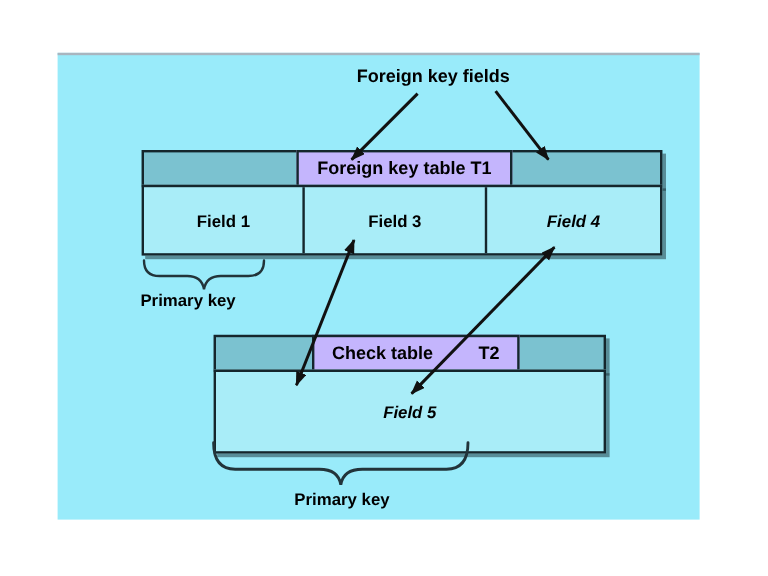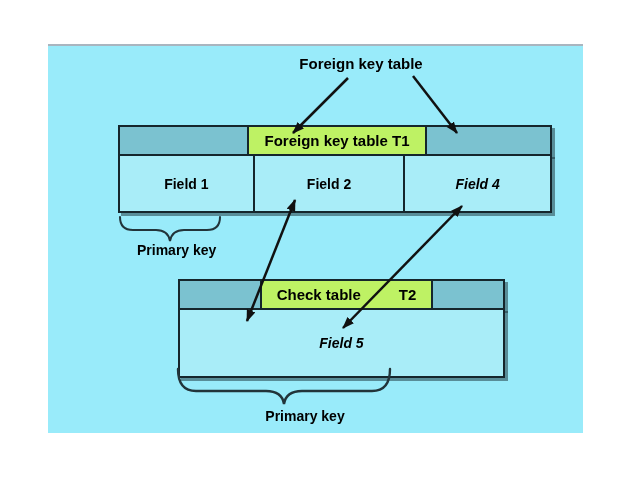--- a/index.html
+++ b/index.html
@@ -16,62 +16,62 @@
   .title {
     position:absolute; left:361px; top:55px; transform:translateX(-50%);
     font-size:15px; white-space:nowrap;
   }
   
   .thead {
     position:absolute; background:#7bc2d0; border:2px solid #15262c;
     box-shadow:3px 3px 0 rgba(23,48,54,0.5);
   }
   .thead-inner {
-    position:absolute; background:#bef264; border:2px solid #15262c;
+    position:absolute; background:#c4b5fd; border:2px solid #15262c;
     display:flex; align-items:center; justify-content:center;
     font-size:15px; white-space:nowrap;
   }
   .t1-head { left:118px; top:125px; width:434px; height:31px; }
   .t1-head-inner { left:247px; top:125px; width:180px; height:31px; }
   .t2-head { left:178px; top:279px; width:327px; height:31px; }
   .t2-head-inner { left:260px; top:279px; width:173px; height:31px; gap:38px; }
   
   .trow {
     position:absolute; display:flex; background:#a9edf8;
     border:2px solid #15262c; box-shadow:3px 3px 0 rgba(23,48,54,0.5);
   }
   .t1-row { left:118px; top:154px; width:434px; height:59px; }
   .t2-row { left:178px; top:308px; width:327px; height:70px; }
   .cell {
     display:flex; align-items:center; justify-content:center;
     font-size:14px; border-right:2px solid #15262c; white-space:nowrap;
   }
   .cell:last-child { border-right:none;font-style:italic; }
-  .pk-label { position:absolute; font-size:14px; white-space:nowrap;margin-left:20px; }
+  .pk-label { position:absolute; font-size:14px; white-space:nowrap; }
   .pk1 { left:117px; top:242px; }
   .pk2 { left:285px; top:408px; transform:translateX(-50%); }
   svg.overlay {
     position:absolute; left:0; top:0; width:640px; height:480px;
     pointer-events:none; z-index:10;
   }
 </style>
 </head>
 <body>
 
 <div class="panel"></div>
 
-<div class="title">Foreign key table</div>
+<div class="title">Foreign key fields</div>
 
 <div class="thead t1-head"></div>
 <div class="thead-inner t1-head-inner">
   <span>Foreign key table T1</span>
 </div>
 <div class="trow t1-row">
   <div class="cell" style="flex:100">Field 1</div>
-  <div class="cell" style="flex:112">Field 2</div>
+  <div class="cell" style="flex:113">Field 3</div>
   <div class="cell" style="flex:109">Field 4</div>
 </div>
 <div class="pk-label pk1">Primary key</div>
 
 <div class="thead t2-head"></div>
 <div class="thead-inner t2-head-inner">
   <span>Check table</span>
   <span>T2</span>
 </div>
 <div class="trow t2-row">

